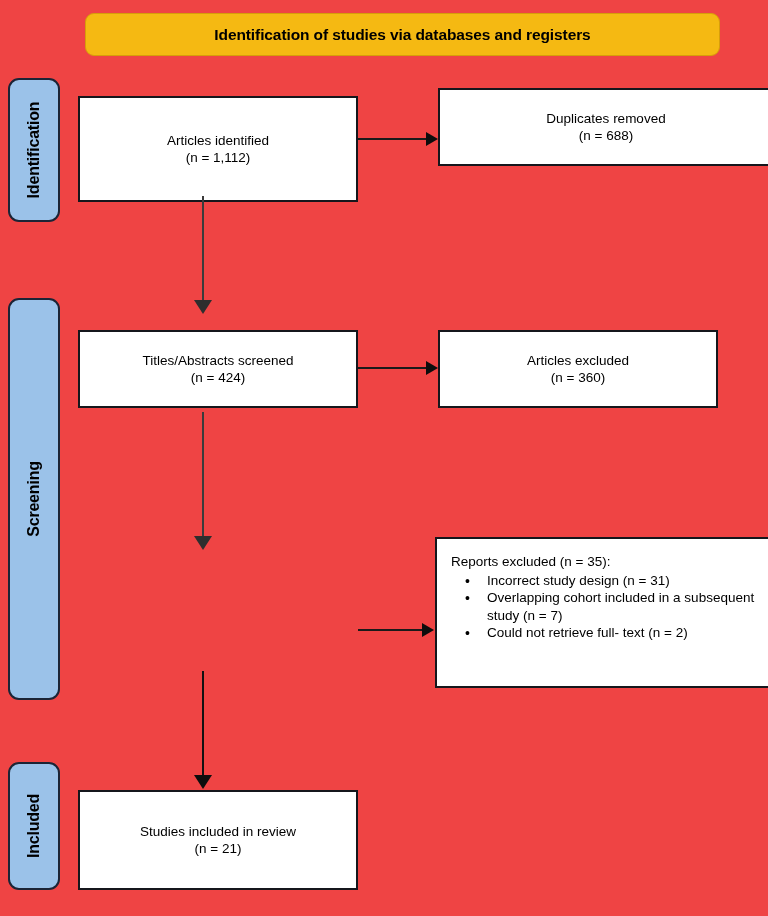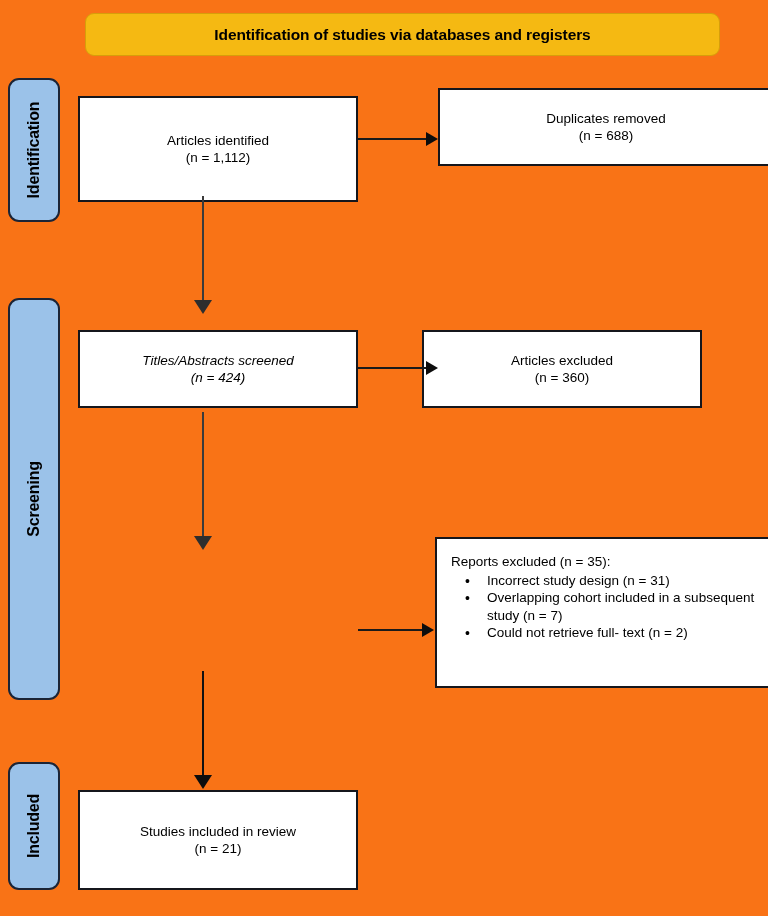--- a/index.html
+++ b/index.html
@@ -11,21 +11,21 @@
     width: 768px;
     height: 916px;
     font-family: "Liberation Sans", sans-serif;
     color: #000000;
     overflow: hidden;
   }
   #canvas {
     position: relative;
     width: 768px;
     height: 916px;
-    background: #f97316;
+    background: #ef4444;
   }
 
   
   .banner {
     position: absolute;
     left: 85px;
     top: 13px;
     width: 635px;
     height: 43px;
     background: #F5B912;
@@ -81,22 +81,22 @@
     text-align: center;
     font-size: 13.5px;
     line-height: 1.28;
     color: #000000;
     padding: 4px 8px;
   }
   .box .txt { white-space: pre-line; }
 
   #box-identified   { left: 78px;  top: 96px;  width: 280px; height: 106px; }
   #box-duplicates   { left: 438px; top: 88px;  width: 336px; height: 78px;  }
-  #box-screened     { left: 78px;  top: 330px; width: 280px; height: 78px; font-style: italic;  }
-  #box-excluded     { left: 422px; top: 330px; width: 280px; height: 78px;  }
+  #box-screened     { left: 78px;  top: 330px; width: 280px; height: 78px;  }
+  #box-excluded     { left: 438px; top: 330px; width: 280px; height: 78px;  }
   #box-fulltext     { left: 78px;  top: 551px; width: 280px; height: 116px; }
   #box-included     { left: 78px;  top: 790px; width: 280px; height: 100px; }
 
   
   #box-reports {
     left: 435px;
     top: 537px;
     width: 335px;
     height: 151px;
     display: block;

